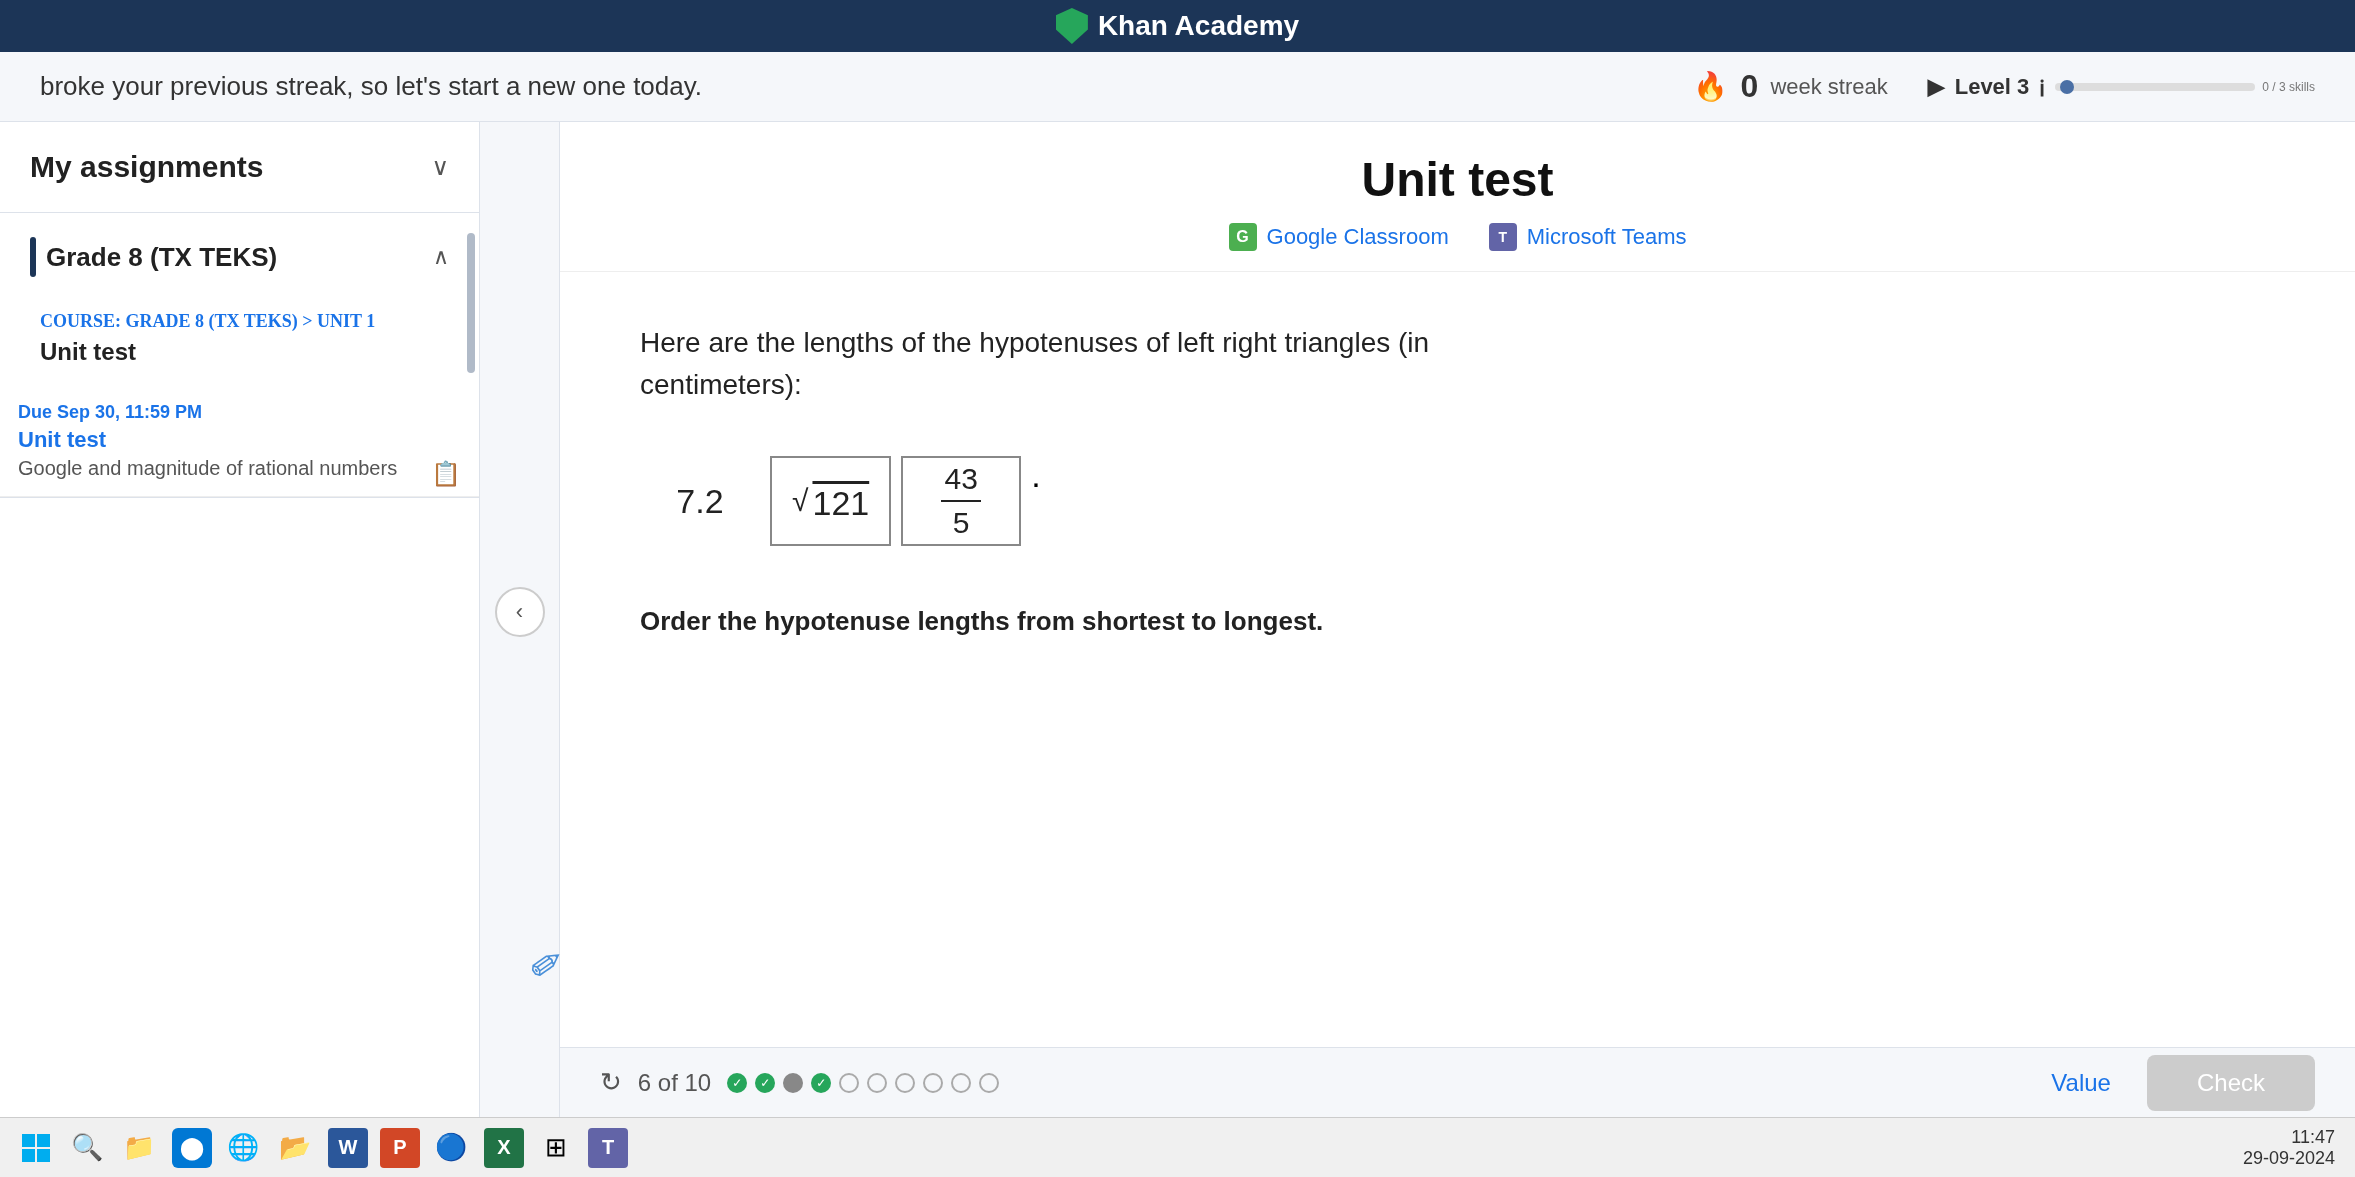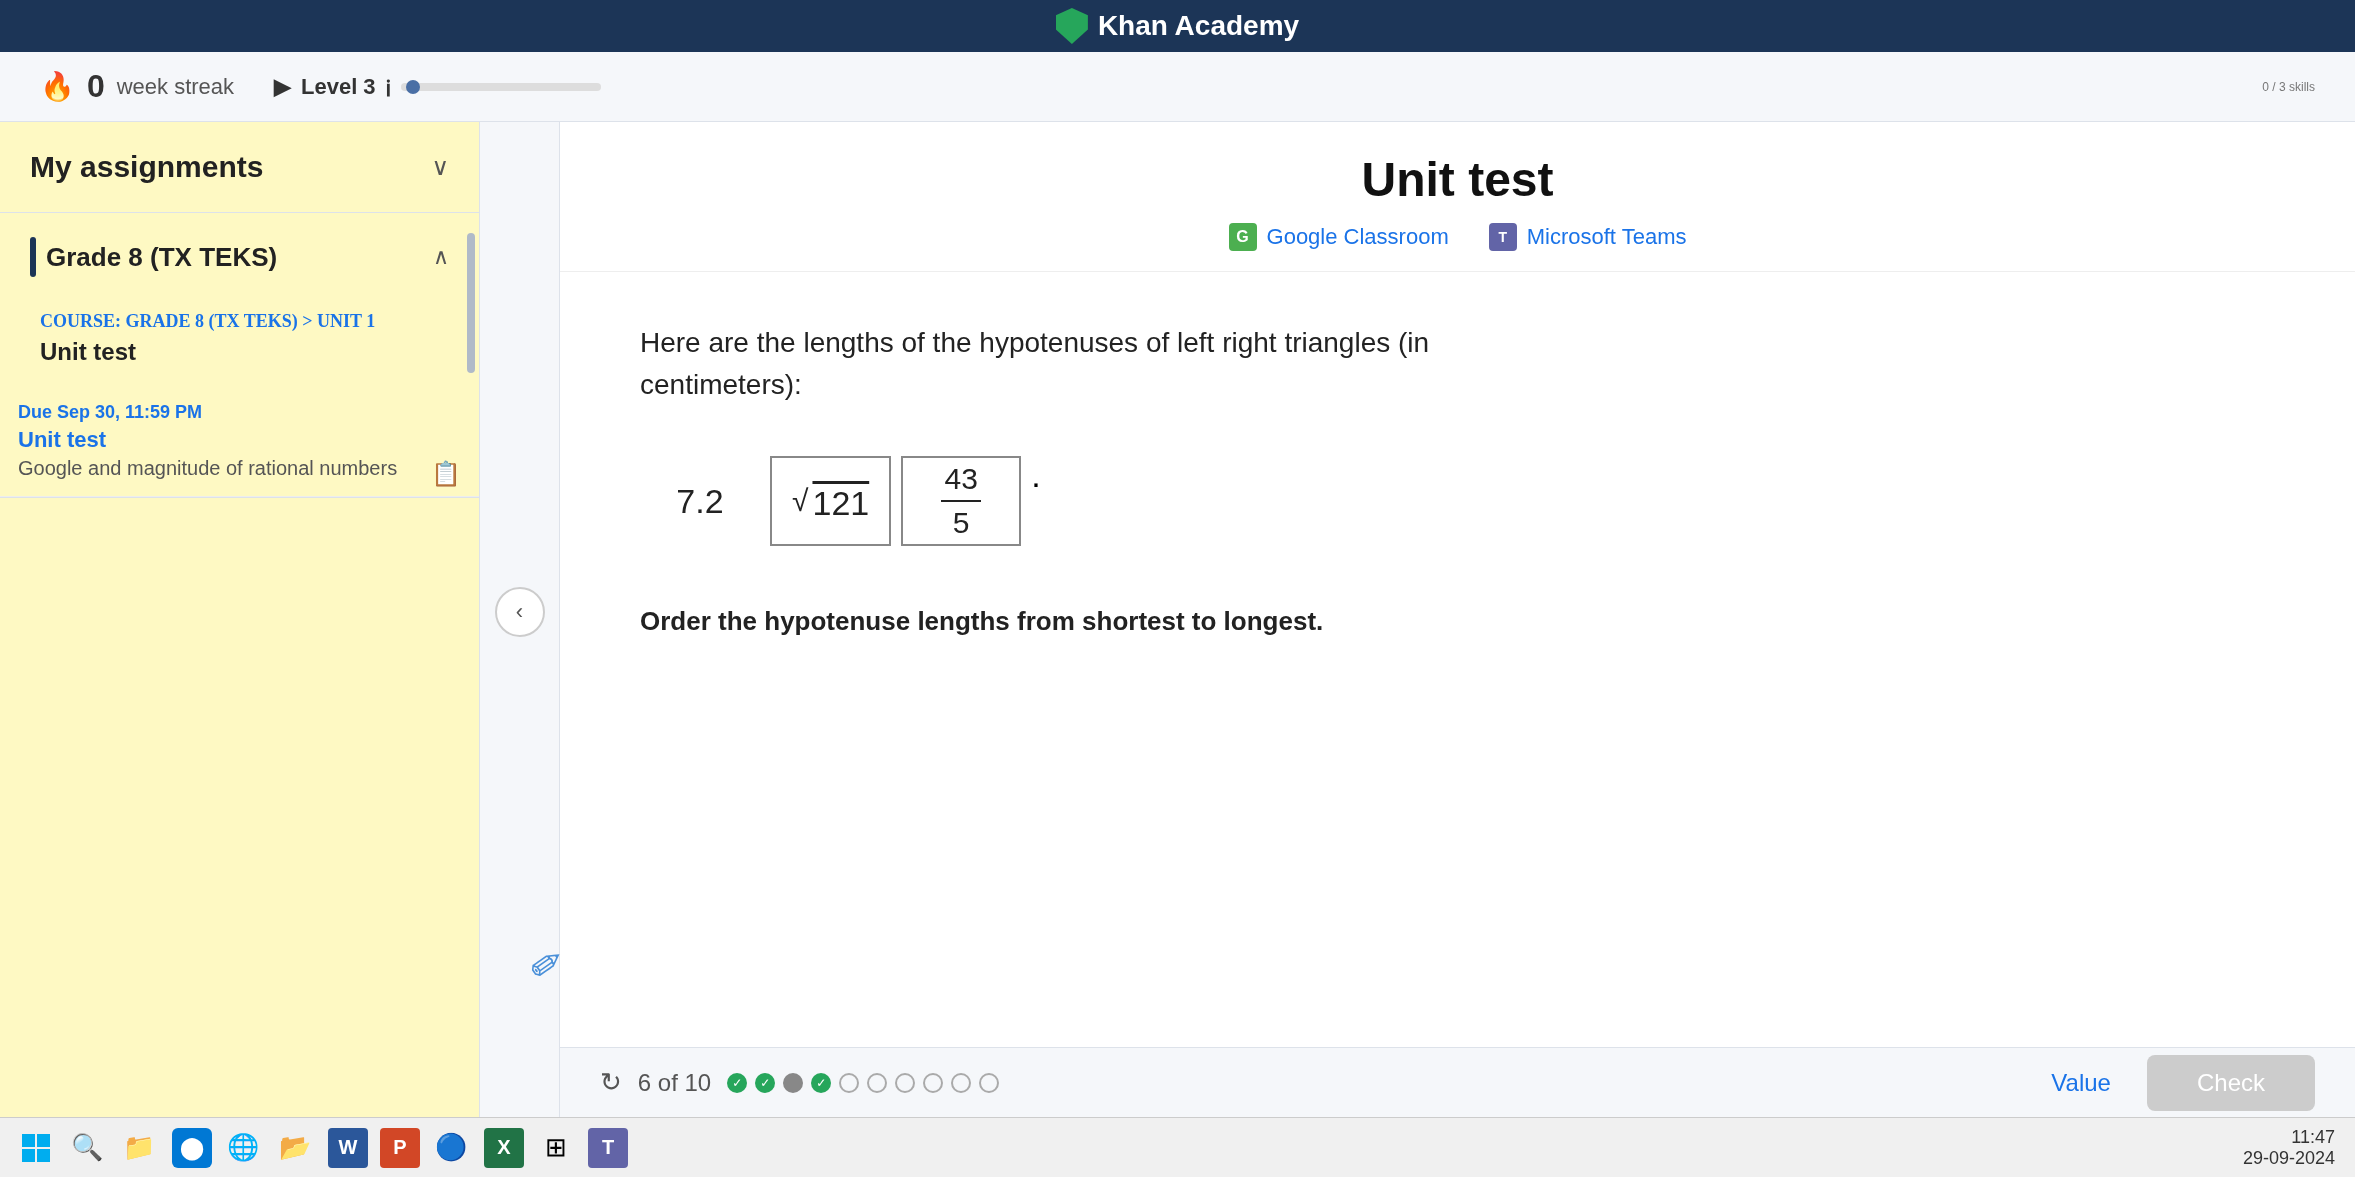--- a/index.html
+++ b/index.html
@@ -107,21 +107,21 @@
 
     
     .main-layout {
       display: flex;
       height: calc(1177px - 52px - 70px - 60px);
     }
 
     
     .sidebar {
       width: 480px;
-      background: #fef9c3;
+      background: #ffffff;
       border-right: 1px solid #dde2ea;
       overflow-y: auto;
       flex-shrink: 0;
     }
     .sidebar-header {
       display: flex;
       align-items: center;
       justify-content: space-between;
       padding: 28px 30px;
       border-bottom: 1px solid #dde2ea;
@@ -422,20 +422,21 @@
 <body>
 
 <div class="top-nav">
   <div class="top-nav-logo">
     <div class="shield"></div>
     <span>Khan Academy</span>
   </div>
 </div>
 
 <div class="streak-bar">
+  <div class="streak-message">broke your previous streak, so let's start a new one today.</div>
   <div class="streak-info">
     <div class="week-streak">
       <span class="streak-flame">🔥</span>
       <span class="streak-count">0</span>
       <span>week streak</span>
     </div>
     <div class="level-info">
       <span>▶</span>
       <span>Level 3</span>
       <span>ℹ</span>

